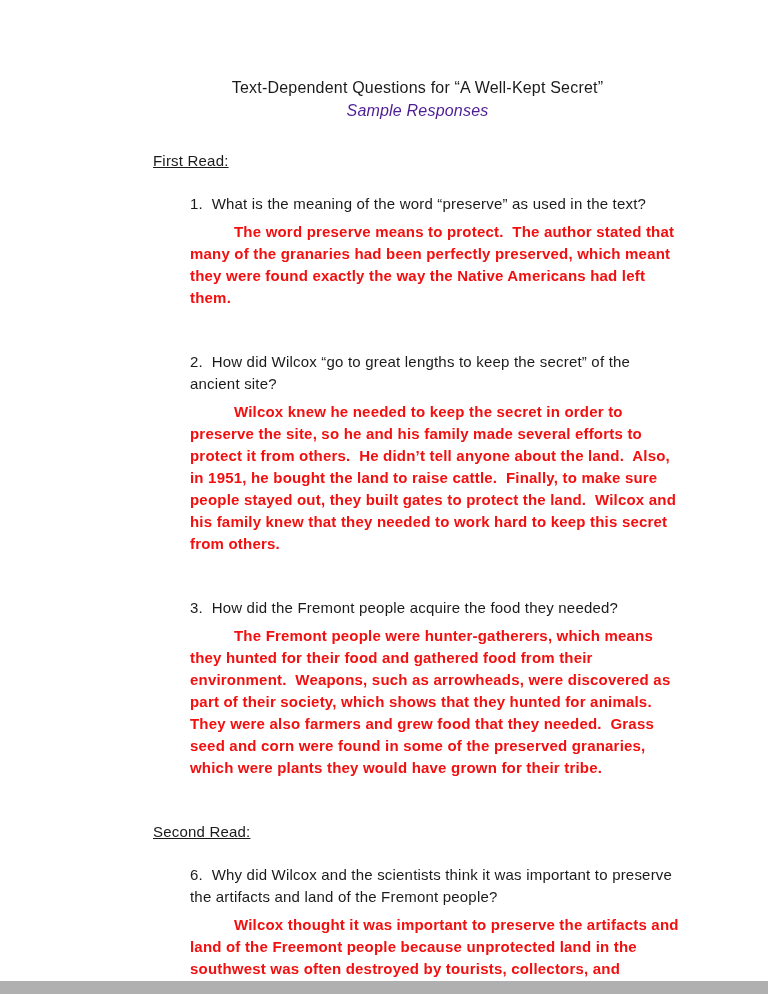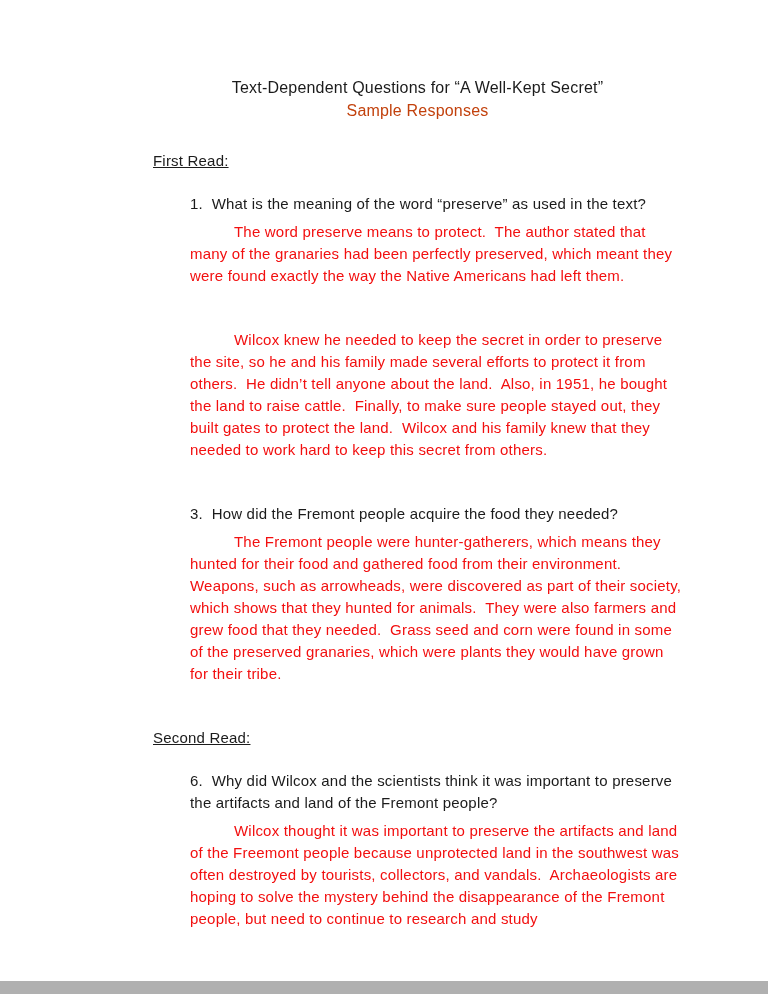--- a/index.html
+++ b/index.html
@@ -22,21 +22,21 @@
     padding: 76px 86px 0 90px;
     color: #1b1b1b;
   }
   .doc-title {
     text-align: center;
     font-size: 16px;
     line-height: 23px;
     letter-spacing: 0.2px;
     color: #1b1b1b;
   }
-  .doc-title .red { color: #c2410c; }
+  .doc-title .red { color: #4c1d95; font-style: italic; }
   .section-heading {
     font-size: 15px;
     font-weight: normal;
     text-decoration: underline;
     margin: 28px 0 22px 0;
     line-height: 21px;
     letter-spacing: 0.2px;
   }
   .qa { margin: 0 0 42px 16px; }
   .question {
@@ -48,20 +48,21 @@
     white-space: pre-wrap;
   }
   .answer {
     font-size: 15px;
     line-height: 22px;
     margin: 6px 0 0 0;
     color: #f20f0f;
     text-indent: 44px;
     letter-spacing: 0.2px;
     white-space: pre-wrap;
+    font-weight: bold;
   }
   .page-edge {
     position: absolute;
     left: 0;
     bottom: 0;
     width: 768px;
     height: 13px;
     background: #b0b0b0;
   }
 </style>
@@ -78,20 +79,21 @@
 
     <section>
       <h2 class="section-heading">First Read:</h2>
 
       <div class="qa">
         <p class="question">1.  What is the meaning of the word “preserve” as used in the text?</p>
         <p class="answer">The word preserve means to protect.  The author stated that many of the granaries had been perfectly preserved, which meant they were found exactly the way the Native Americans had left them.</p>
       </div>
 
       <div class="qa">
+        <p class="question">2.  How did Wilcox “go to great lengths to keep the secret” of the ancient site?</p>
         <p class="answer">Wilcox knew he needed to keep the secret in order to preserve the site, so he and his family made several efforts to protect it from others.  He didn’t tell anyone about the land.  Also, in 1951, he bought the land to raise cattle.  Finally, to make sure people stayed out, they built gates to protect the land.  Wilcox and his family knew that they needed to work hard to keep this secret from others.</p>
       </div>
 
       <div class="qa">
         <p class="question">3.  How did the Fremont people acquire the food they needed?</p>
         <p class="answer">The Fremont people were hunter-gatherers, which means they hunted for their food and gathered food from their environment.  Weapons, such as arrowheads, were discovered as part of their society, which shows that they hunted for animals.  They were also farmers and grew food that they needed.  Grass seed and corn were found in some of the preserved granaries, which were plants they would have grown for their tribe.</p>
       </div>
     </section>
 
     <section>

